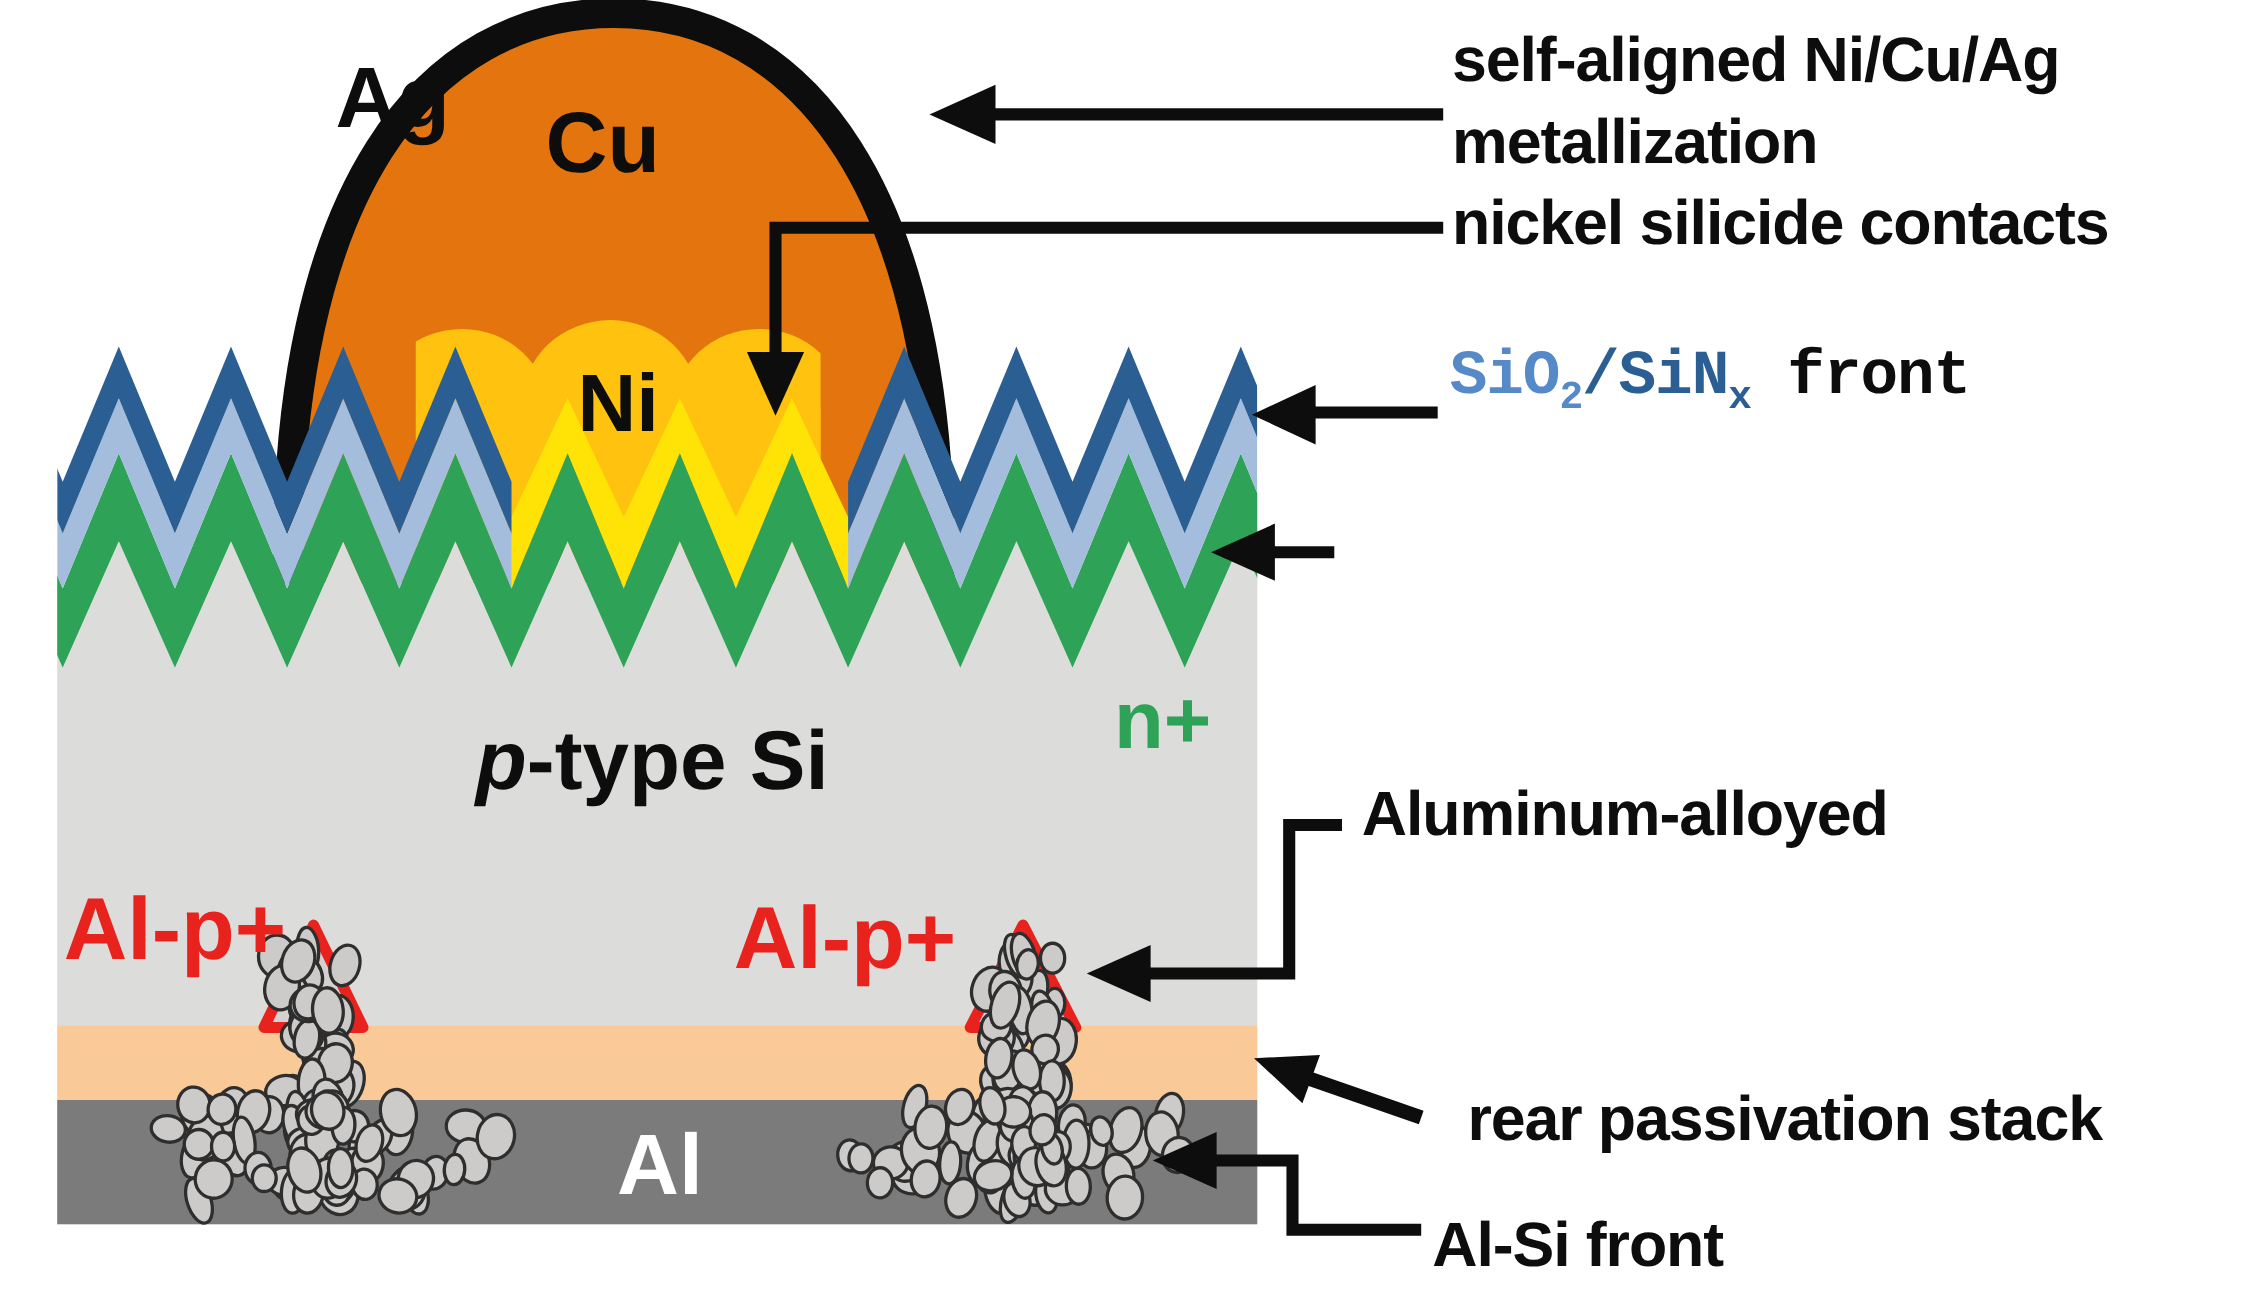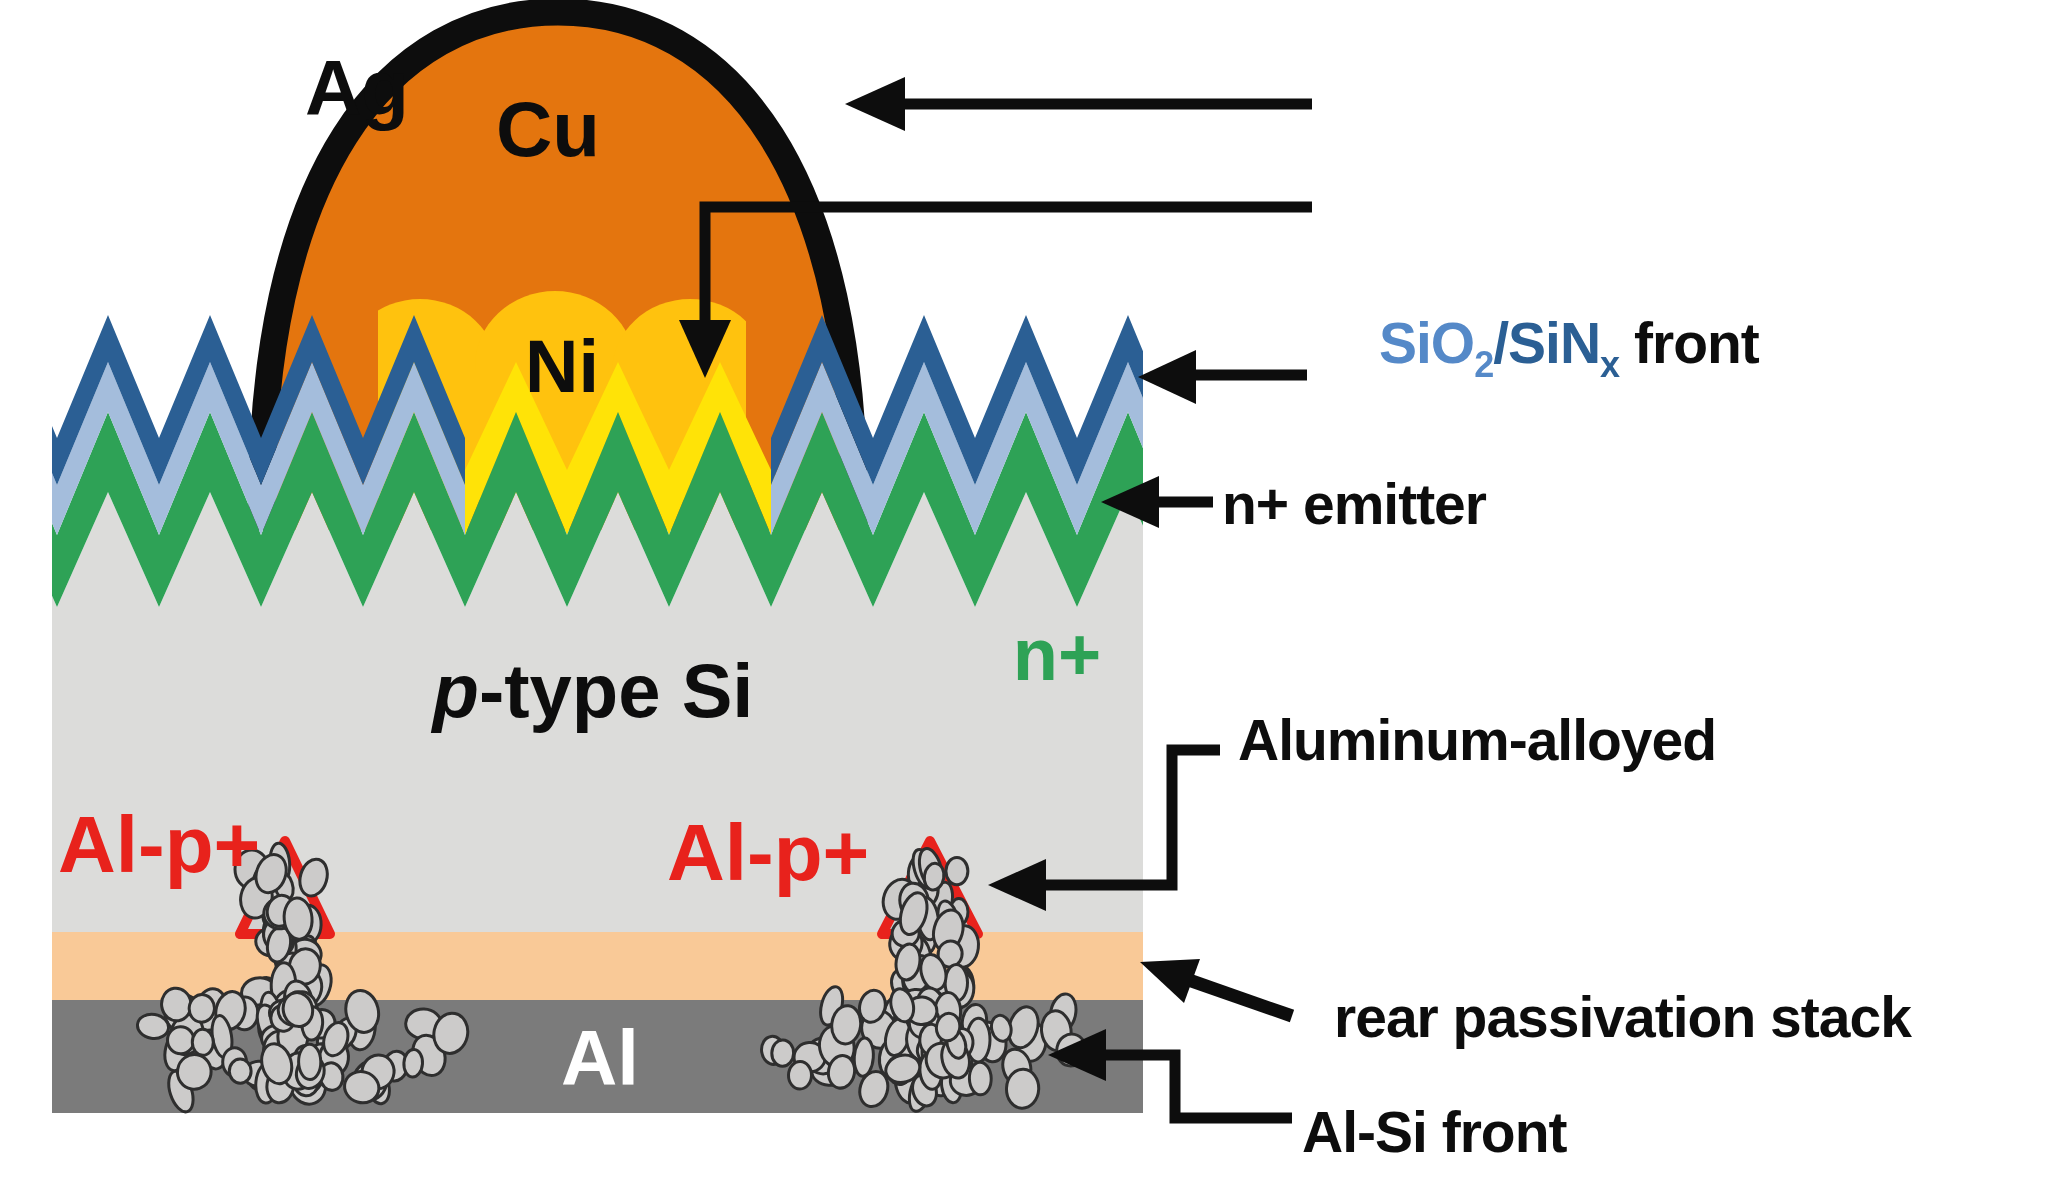--- a/index.html
+++ b/index.html
@@ -301,26 +301,30 @@
     <text x="357" y="115" font-size="78" text-anchor="middle" style="fill:var(--ink-black)">Ag</text>
     <text x="548" y="156" font-size="78" text-anchor="middle" style="fill:var(--ink-black)">Cu</text>
     <text x="562" y="392" font-size="74" text-anchor="middle" style="fill:var(--ink-black)">Ni</text>
     <text x="593" y="717" font-size="76" text-anchor="middle" style="fill:var(--ink-black)"><tspan font-style="italic">p</tspan><tspan>-type Si</tspan></text>
     <text x="1057" y="680" font-size="74" text-anchor="middle" style="fill:var(--emitter-green)">n+</text>
     <text x="600" y="1085" font-size="78" text-anchor="middle" style="fill:#ffffff">Al</text>
     <text x="58" y="872" font-size="80" style="fill:var(--bsf-red)">Al-p+</text>
     <text x="667" y="880" font-size="80" style="fill:var(--bsf-red)">Al-p+</text>
   </svg>
 
-
-  <div class="ann" style="left:1379px;top:305px;line-height:76px;">
+  <div class="ann" style="left:1320px;top:18px;">
+    <div>self-aligned Ni/Cu/Ag</div>
+    <div>metallization</div>
+    <div>nickel silicide contacts</div>
+  </div>
+
+  <div class="ann" style="left:1318px;top:305px;line-height:76px;font-family:Liberation Mono, monospace;">
     <div><span class="sio">SiO</span><span class="sio sub">2</span><span class="sin">/SiN</span><span class="sin sub">x</span><span> front</span></div>
   </div>
 
-  <div class="ann" style="left:1222px;top:467px;">n+ emitter</div>
 
   <div class="ann" style="left:1238px;top:702px;line-height:77px;">
     <div>Aluminum-alloyed</div>
   </div>
 
   <div class="ann" style="left:1334px;top:980px;">rear passivation stack</div>
 
   <div class="ann" style="left:1302px;top:1095px;">Al-Si front</div>
 
 </div>

